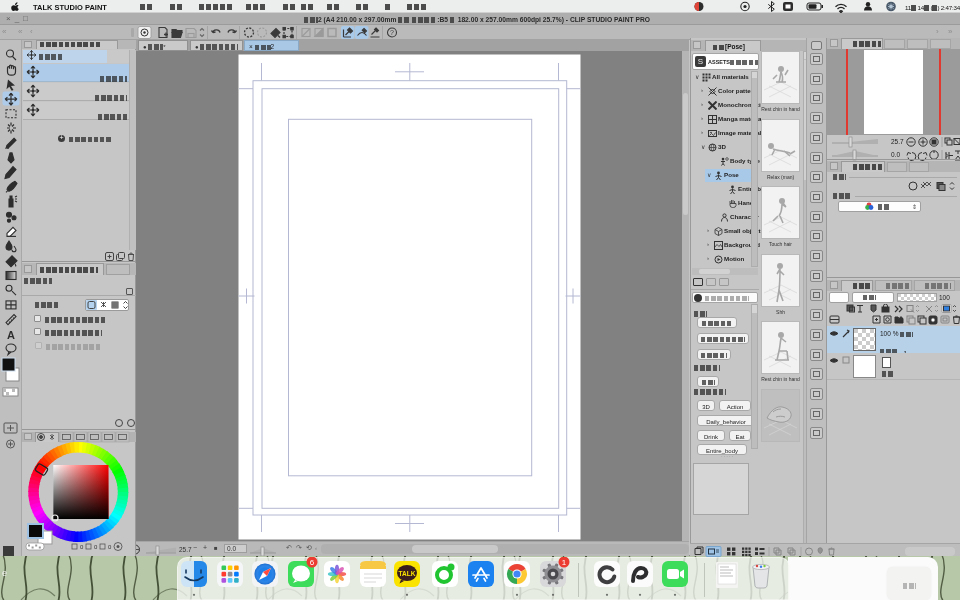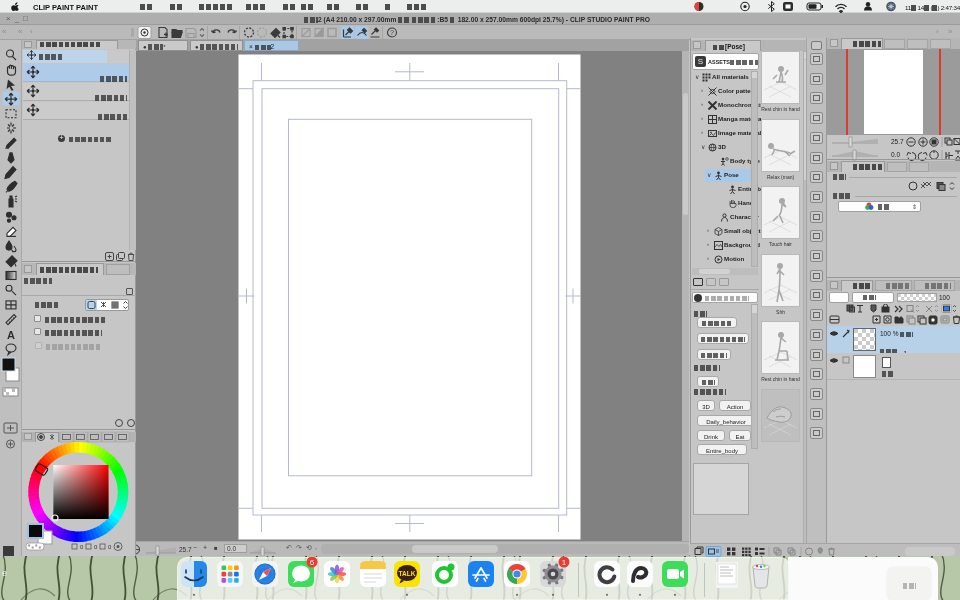--- a/index.html
+++ b/index.html
@@ -1129,21 +1129,21 @@
           </g>
         </g>
         <rect x="215" y="2" width="50" height="9" rx="4" fill="#c9c9c9"></rect>
       </svg></div>
 </div>
 
 <div id="menubar" class="abs" style="left:0;top:0;width:960px;height:13px;background:#eceeed;border-bottom:1px solid #d0d0d0">
   <svg class="abs" style="left:11px;top:2px;width:8px;height:9px" viewBox="0 0 8 9">
       <path d="M4.6 1.2c.5-.6 1.3-1 1.9-1 .1.7-.2 1.3-.6 1.8-.5.6-1.2 1-1.9.9-.1-.6.2-1.2.6-1.7zM6.9 3.1c-1 0-1.8.6-2.3.6S3.4 3.2 2.6 3.2C1.4 3.2.2 4.2.2 6c0 1.9 1.4 3 2.1 3 .6 0 1-.4 1.8-.4s1.1.4 1.8.4c.8 0 1.7-1.3 1.9-2-.9-.4-1.3-1-1.3-1.9 0-.8.4-1.4 1-1.7-.3-.2-.4-.3-.6-.3z" fill="#1a1a1a"></path>
     </svg>
-  <div class="abs" style="left:33px;top:2.5px;font-size:7.5px;font-weight:bold;color:#111">CLIP PAINT PAINT</div>
+  <div class="abs" style="left:33px;top:2.5px;font-size:7.5px;font-weight:bold;color:#111">TALK STUDIO PAINT</div>
   <div class="abs" style="left:140px;top:3.5px">
       <i class="k7 b" style="width:13px"></i>
     </div>
   <div class="abs" style="left:170px;top:3.5px">
       <i class="k7 b" style="width:13px"></i>
     </div>
   <div class="abs" style="left:199px;top:3.5px">
       <i class="k7 b" style="width:34px"></i>
     </div>
   <div class="abs" style="left:246px;top:3.5px">

